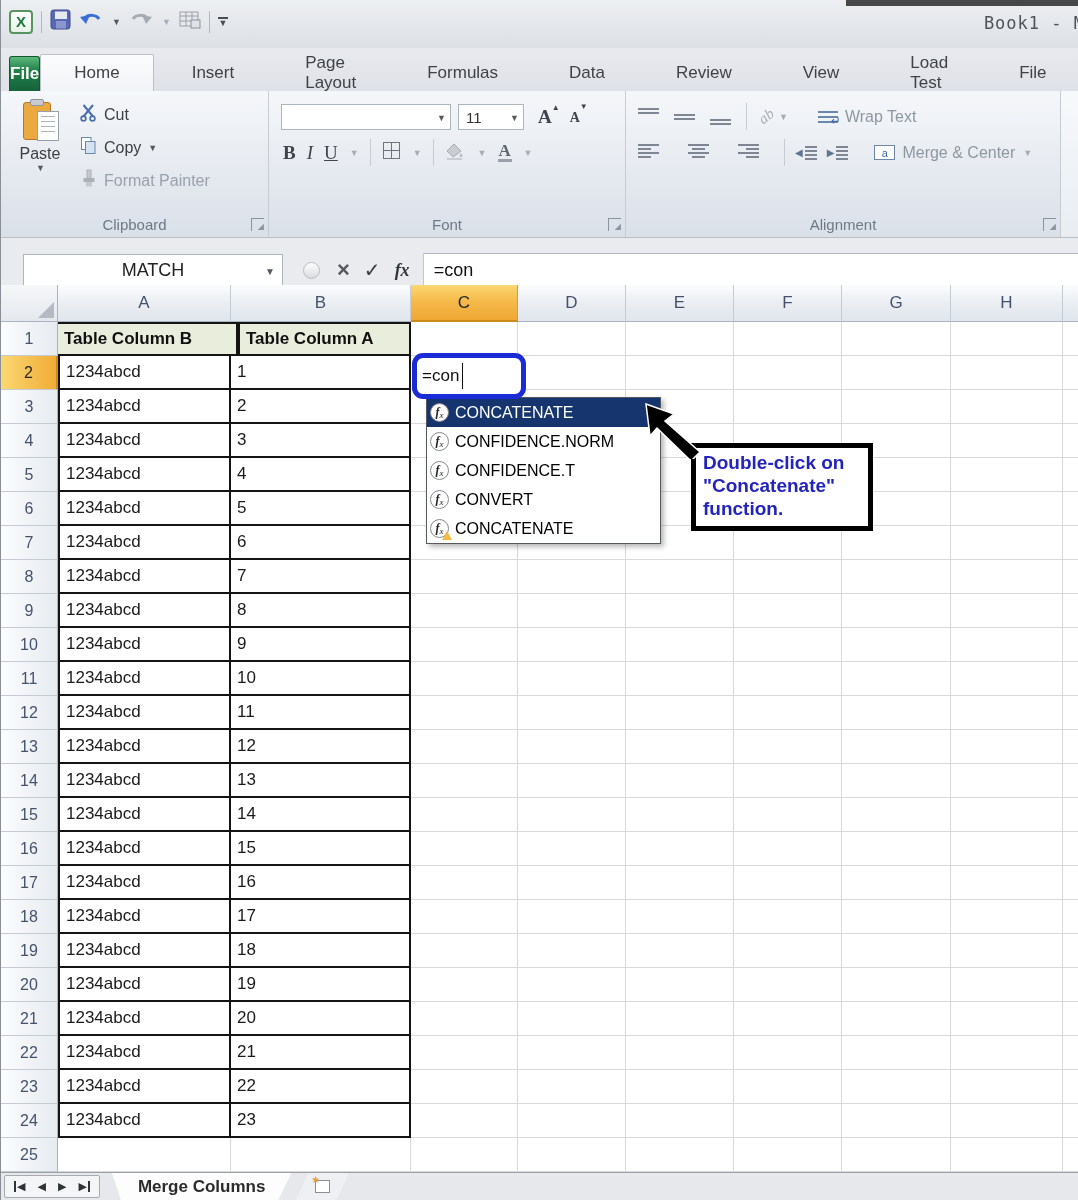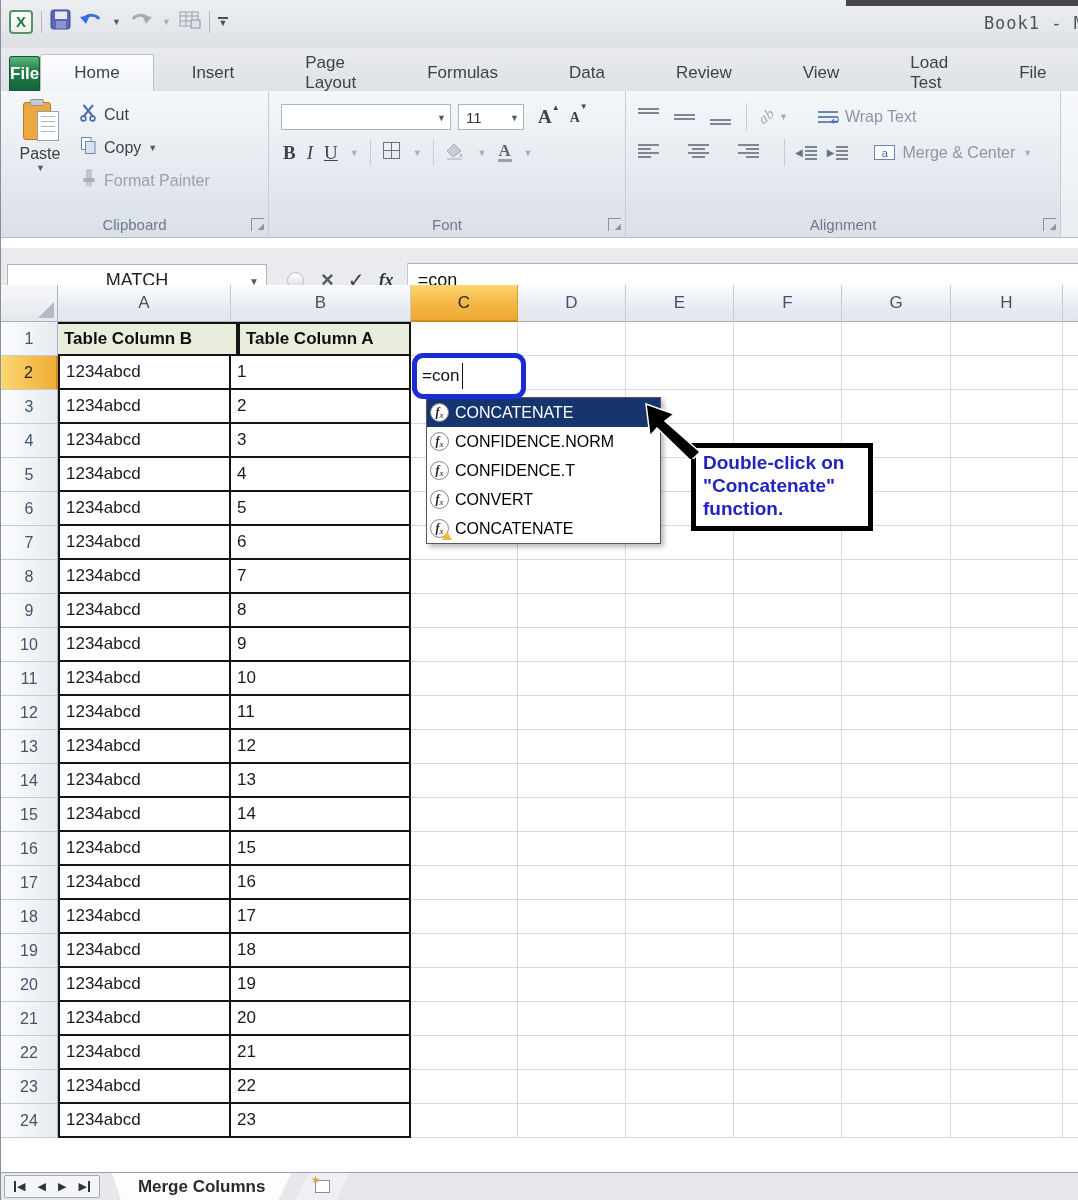--- a/index.html
+++ b/index.html
@@ -93,22 +93,22 @@
   .ind .bars i{ display:block; width:12px; height:2px; background:#7D8692; }
   .wrap-btn{ display:flex; align-items:center; gap:7px; font-size:16px; color:#8E97A1; margin-left:30px; }
   .wrapic{ width:20px; height:16px; display:flex; flex-direction:column; gap:3px; padding-top:2px; position:relative;}
   .wrapic i{ display:block; height:2px; background:#6C87AC; }
   .wrapic .ret{ position:absolute; right:-3px; bottom:-3px; color:#3F69B0; font-size:12px; }
   .merge-btn{ display:flex; align-items:center; gap:7px; font-size:16px; color:#8E97A1; margin-left:30px; }
   .mergic{ width:21px; height:15px; border:1px solid #6C87AC; background:#fff; display:flex;
     align-items:center; justify-content:center; font-size:11px; color:#3F69B0; }
   .g-stub{ flex:1; background:linear-gradient(#F7F9FB,#E9EDF2); }
   
-  .fbar{ position:absolute; left:0; top:248px; width:1078px; height:65px;
-    background:#E9EBEE; border-bottom:1px solid #B6BAC0; display:flex; align-items:center; }
+  .fbar{ position:absolute; left:0; top:238px; width:1078px; height:65px;
+    background:#E9EBEE; border-bottom:1px solid #B6BAC0; display:flex; align-items:center;padding-left:16px; }
   .namebox{ margin-left:6px; width:260px; height:33px; background:#fff; border:1px solid #AEB5BD;
     display:flex; align-items:center; justify-content:center; font-size:18px; color:#222; position:relative; }
   .namebox .car{ position:absolute; right:7px; top:11px; font-size:10px; color:#55585C; }
   .fbtn-circle{ width:17px; height:17px; border-radius:50%; margin-left:20px;
     background:linear-gradient(#FFFFFF,#D8DBDF); border:1px solid #B9BEC4; }
   .fb-x{ margin-left:17px; font-size:22px; color:#565A5F; font-weight:bold; line-height:22px;}
   .fb-ok{ margin-left:14px; font-size:20px; color:#3C4045; }
   .fb-fx{ margin-left:14px; font-family:"Liberation Serif",serif; font-style:italic; font-weight:bold;
     font-size:18px; color:#33373C; }
   .fb-div{ width:1px; height:35px; background:#C3C7CD; margin-left:13px; }
@@ -732,20 +732,32 @@
         <div class="g-c tbl cA" style="width: 173px;">1234abcd</div>
         <div class="g-c tbl" style="width: 180px;">23</div>
         <div class="g-c" style="width: 107px;"></div>
         <div class="g-c" style="width: 108px;"></div>
         <div class="g-c" style="width: 108px;"></div>
         <div class="g-c" style="width: 108px;"></div>
         <div class="g-c" style="width: 109px;"></div>
         <div class="g-c" style="width: 112px;"></div>
         <div class="g-c" style="width: 16px;"></div>
       </div>
+      <div class="g-row">
+        <div class="g-rh">25</div>
+        <div class="g-c" style="width: 173px;"></div>
+        <div class="g-c" style="width: 180px;"></div>
+        <div class="g-c" style="width: 107px;"></div>
+        <div class="g-c" style="width: 108px;"></div>
+        <div class="g-c" style="width: 108px;"></div>
+        <div class="g-c" style="width: 108px;"></div>
+        <div class="g-c" style="width: 109px;"></div>
+        <div class="g-c" style="width: 112px;"></div>
+        <div class="g-c" style="width: 16px;"></div>
+      </div>
     </div>
 
   <div class="active-cell-box">
     <span class="active-cell-text">=con</span>
     <span class="caret-bar"></span>
   </div>
 
   <div class="dropdown">
       <div class="dd-item sel">
         <span class="fx-badge">

